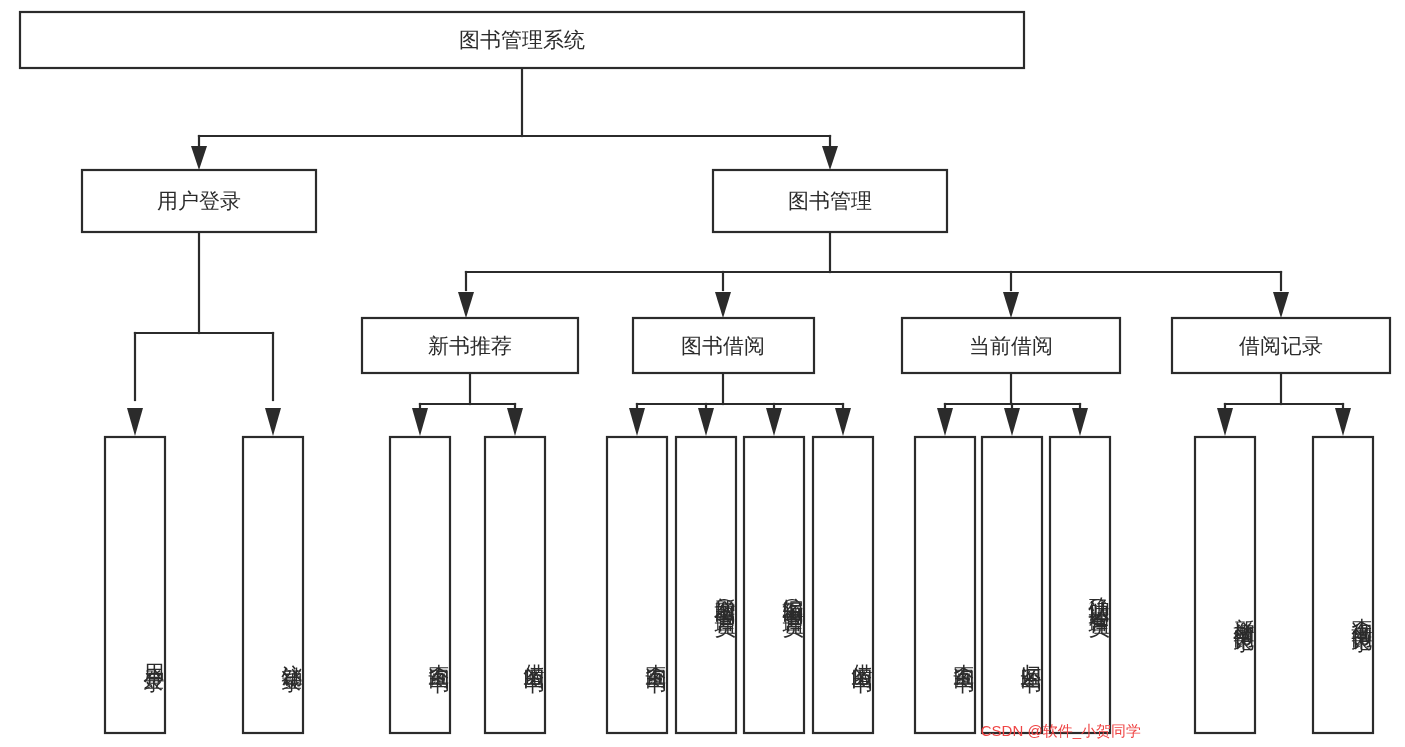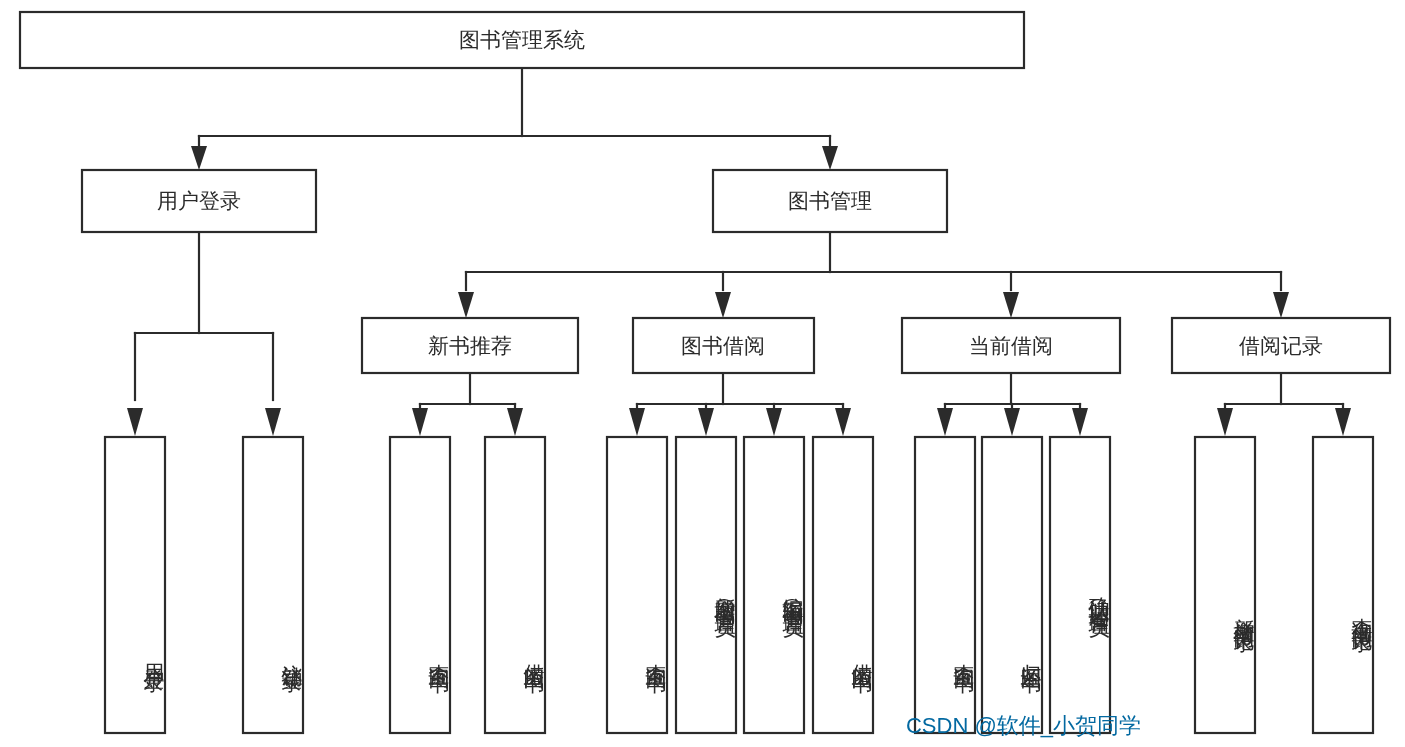--- a/index.html
+++ b/index.html
@@ -60,22 +60,22 @@
   }
   .arrow-head {
     fill: #2b2b2b;
     stroke: none;
   }
   .watermark {
     position: absolute;
     right: 12px;
     bottom: 6px;
     font-family: "Liberation Sans", "DejaVu Sans", sans-serif;
-    font-size: 22px;
-    color: #0369a1;
+    font-size: 15px;
+    color: #ef4444;
     white-space: nowrap;
     pointer-events: none;
   }
 </style>
 </head>
 <body>
 
 <div id="diagram-root">
 
   <svg class="flow" viewBox="0 0 1405 747" xmlns="http://www.w3.org/2000/svg">

